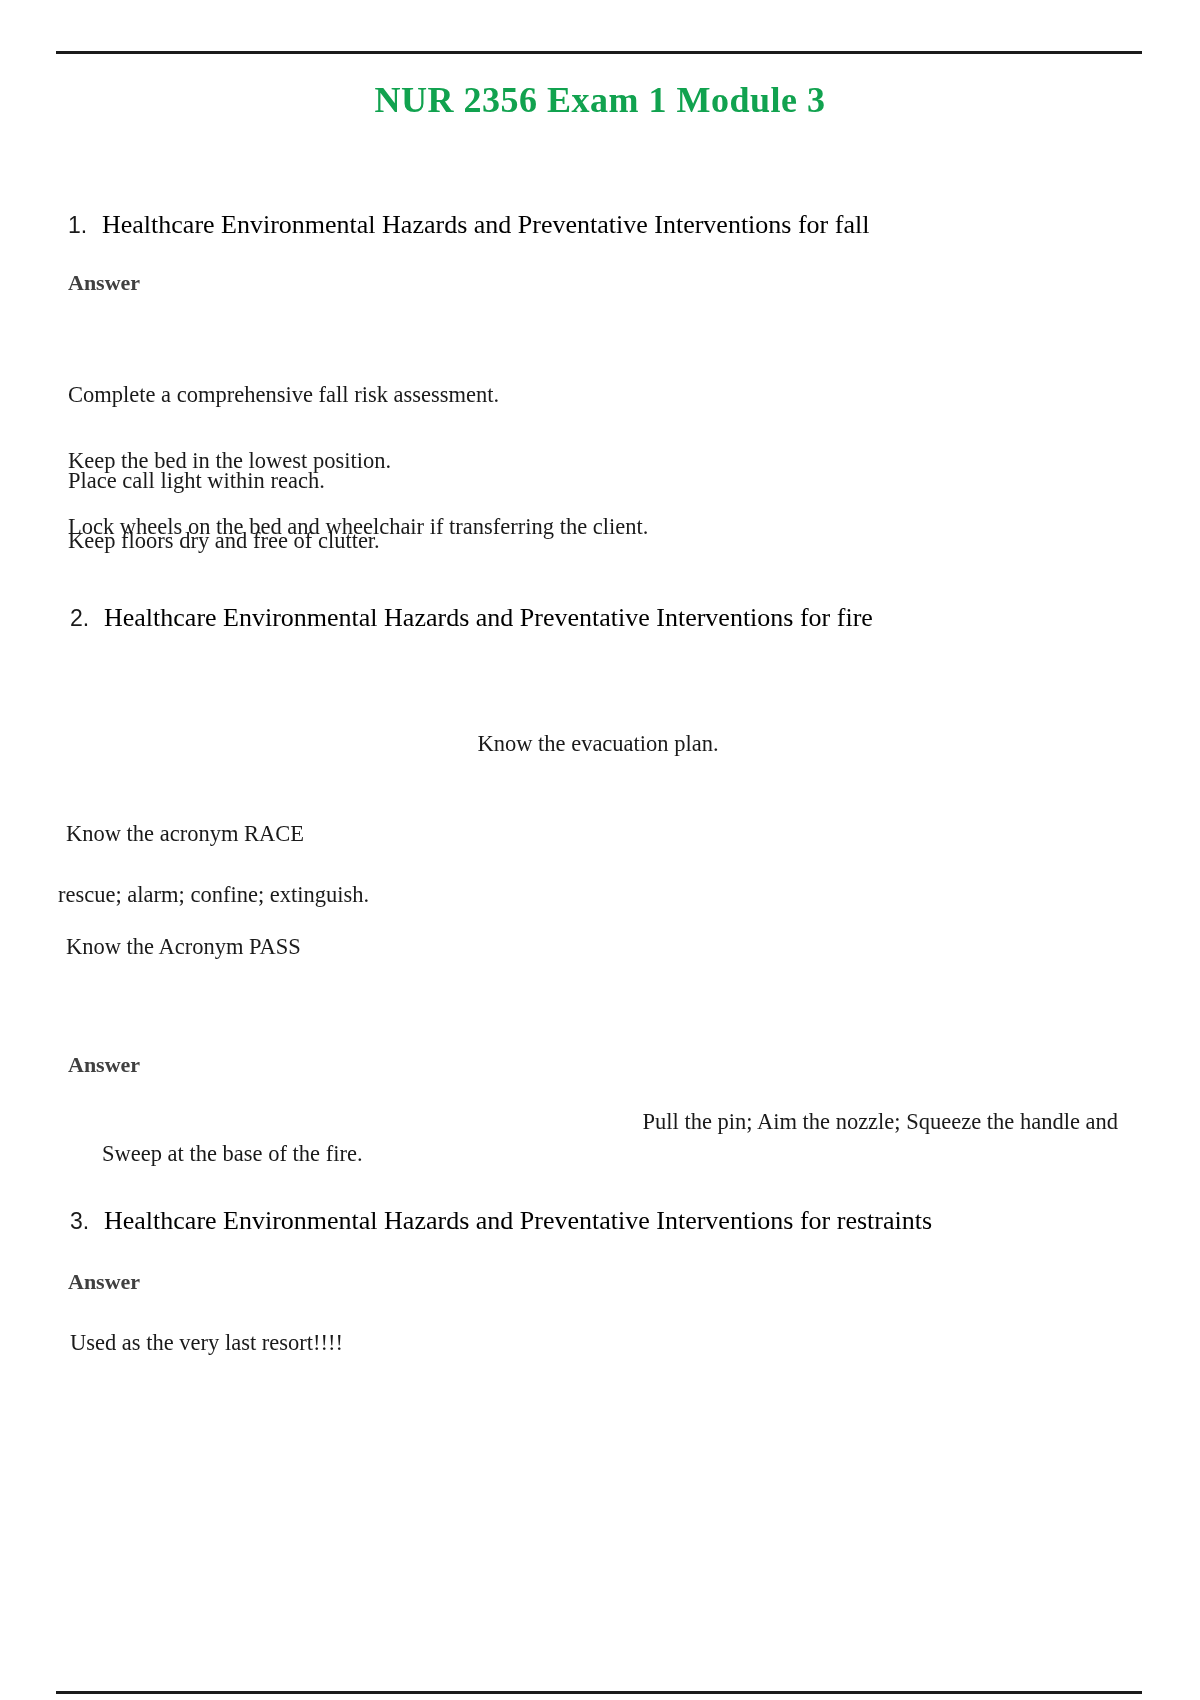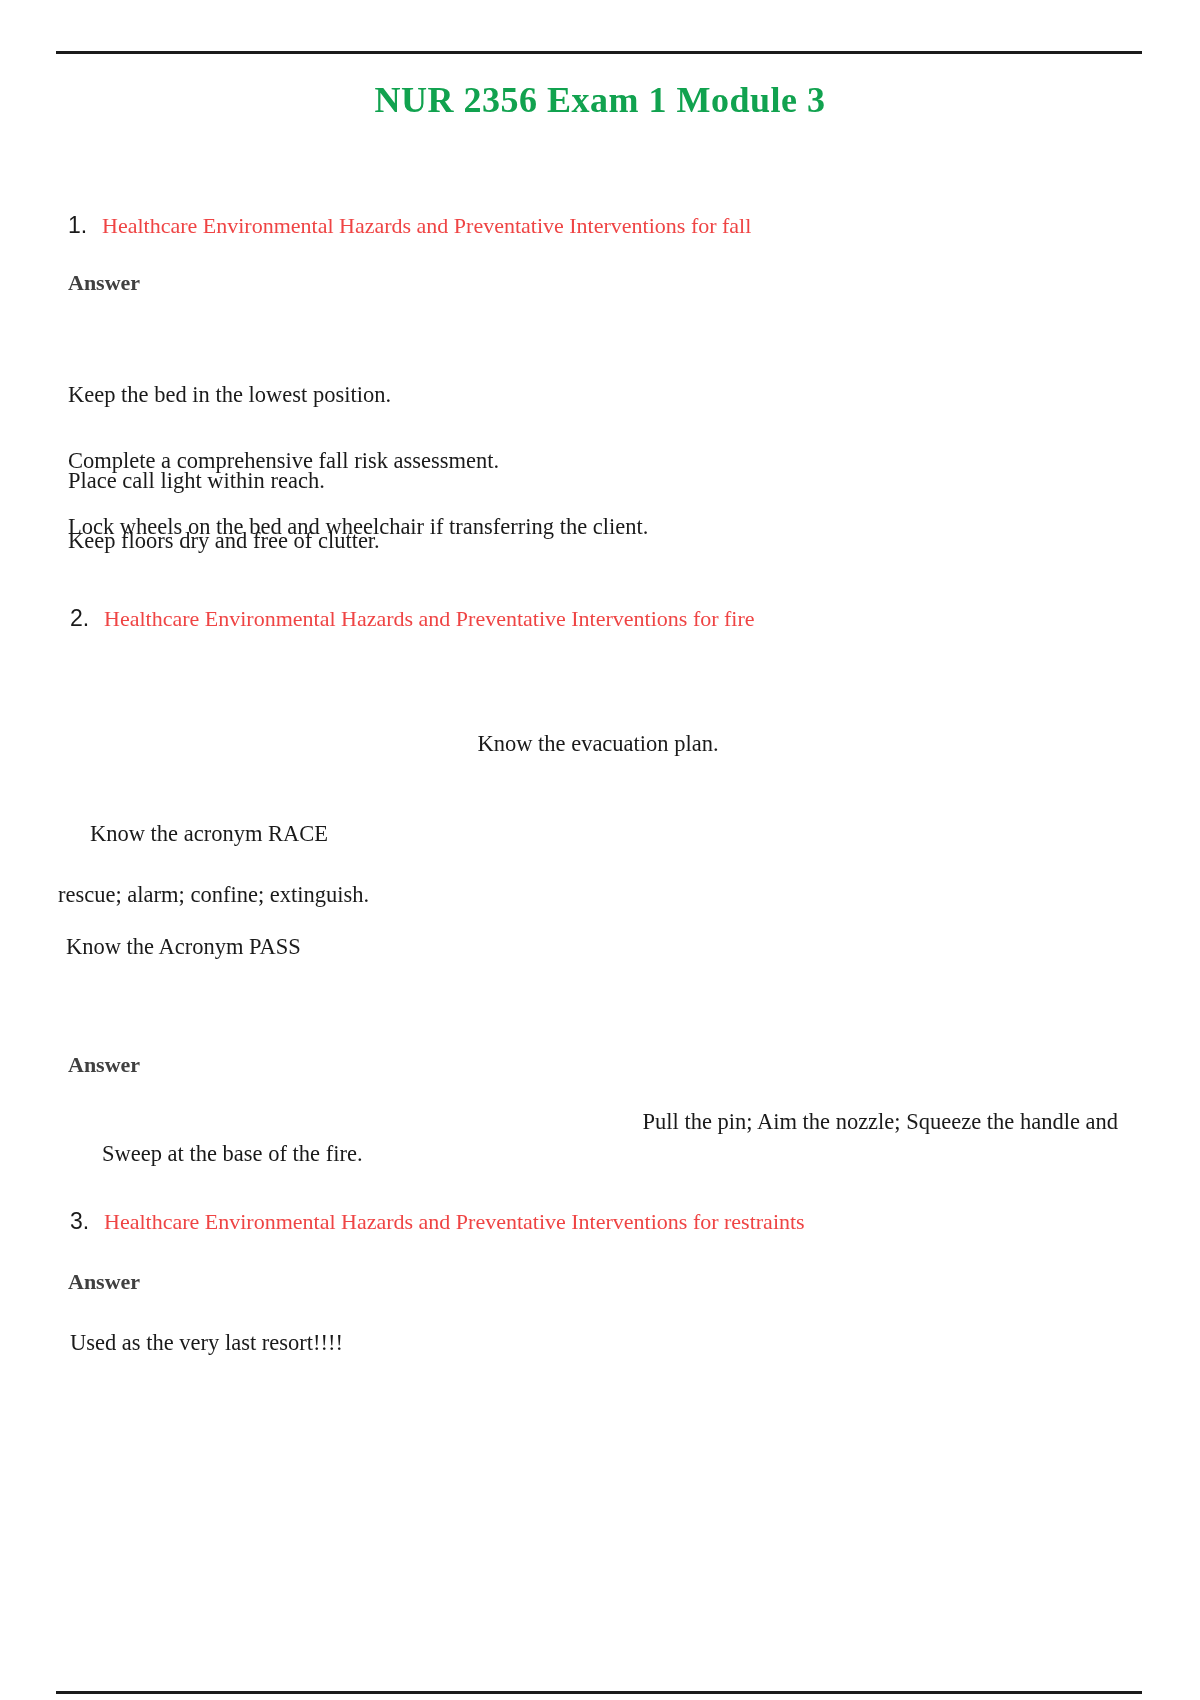--- a/index.html
+++ b/index.html
@@ -68,22 +68,22 @@
   .qnum {
     font-family: "Liberation Sans", "DejaVu Sans", sans-serif;
     font-size: 23px;
     font-weight: normal;
     color: #1a1a1a;
     min-width: 34px;
     display: inline-block;
   }
   .qtext {
     font-family: "Liberation Serif", "DejaVu Serif", serif;
-    font-size: 22px;
-    color: #ef4444;
+    font-size: 26px;
+    color: #000000;
   }
 
   
   .answer-head {
     font-family: "Liberation Serif", "DejaVu Serif", serif;
     font-weight: bold;
     font-size: 22px;
     line-height: 30px;
     color: #404040;
   }
@@ -109,37 +109,37 @@
   <div class="doc-title">NUR 2356 Exam 1 Module 3</div>
 
   <div class="blk qline" style="top:210px; left:68px; width:1060px;">
     <span class="qnum">1.</span>
     <span class="qtext">Healthcare Environmental Hazards and Preventative Interventions for fall</span>
   </div>
 
   <div class="blk answer-head" style="top:268px; left:68px;">Answer</div>
 
   <div class="blk tight-group" style="top:344px; left:68px; width:1060px;">
+    <div class="body-text">Complete a comprehensive fall risk assessment.</div>
     <div class="body-text">Keep the bed in the lowest position.</div>
-    <div class="body-text">Complete a comprehensive fall risk assessment.</div>
     <div class="body-text">Lock wheels on the bed and wheelchair if transferring the client.</div>
   </div>
 
   <div class="blk body-text" style="top:466px; left:68px; width:1060px;font-family:Liberation Serif, serif;">Place call light within reach.</div>
 
   <div class="blk body-text" style="top:526px; left:68px; width:1060px;font-family:Liberation Serif, serif;">Keep floors dry and free of clutter.</div>
 
   <div class="blk qline" style="top:603px; left:70px; width:1060px;">
     <span class="qnum">2.</span>
     <span class="qtext">Healthcare Environmental Hazards and Preventative Interventions for fire</span>
   </div>
 
   <div class="blk body-text" style="top:729px; left:68px; width:1060px;text-align:center;">Know the evacuation plan.</div>
 
-  <div class="blk body-text" style="top:819px; left:66px; width:1060px;margin-left:24px;">Know the acronym RACE</div>
+  <div class="blk body-text" style="top:819px; left:66px; width:1060px;">Know the acronym RACE</div>
 
   <div class="blk body-text" style="top:880px; left:58px; width:1060px;">rescue; alarm; confine; extinguish.</div>
 
   <div class="blk body-text" style="top:932px; left:66px; width:1060px;">Know the Acronym PASS</div>
 
   <div class="blk answer-head" style="top:1050px; left:68px;">Answer</div>
 
   <div class="blk body-text" style="top:1107px; left:58px; width:1060px;text-align:right;">Pull the pin; Aim the nozzle; Squeeze the handle and</div>
 
   <div class="blk body-text" style="top:1139px; left:66px; width:1060px;margin-left:36px;">Sweep at the base of the fire.</div>

